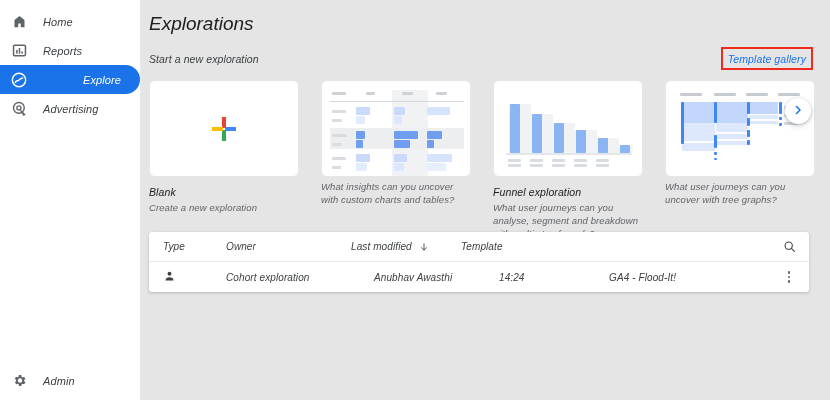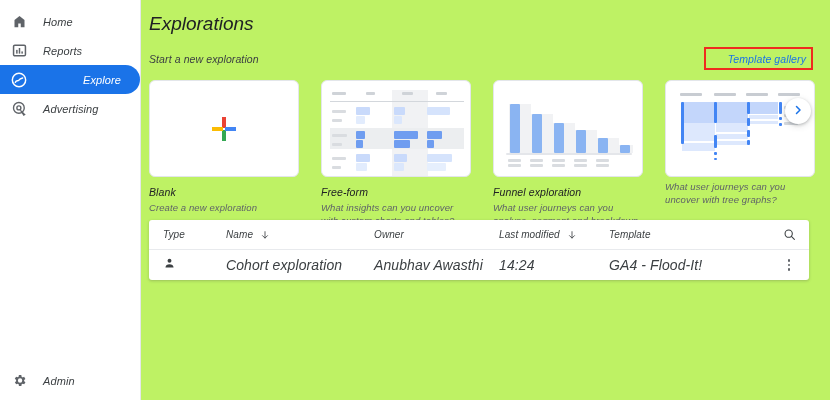--- a/index.html
+++ b/index.html
@@ -44,42 +44,42 @@
   }
   .nav-item.active { background: #1a73e8; color: #ffffff; width: 140px; }
   .nav-item.active .label { color:#ffffff;padding-left:40px; }
   .nav-item.active svg { fill: #ffffff; }
   .nav-item svg { fill: #5f6368; }
   .admin-item { position: absolute; left: 0; top: 366px; }
 
   
   .main {
     flex: 1 1 auto;
-    background: #bef264;
+    background: #e5e5e5;
     height: 400px;
     position: relative;
     overflow: hidden;
   }
   .page-title {
     font-size: 19px;
     color: #202124;
     font-weight: 400;
     padding: 13px 0 0 8px;
     letter-spacing: 0px;
   }
   .subhead-row {
     display: flex; align-items: center; justify-content: space-between;
     padding: 12px 17px 0 8px;
   }
   .subhead {
     font-size: 10.5px; color: #3c4043; letter-spacing: .1px;
   }
   .tpl-gallery-wrap {
     border: 2px solid #ef2b1f;
-    padding: 1px 5px 2px 22px;
+    padding: 1px 5px 2px 5px;
     line-height: 1;
     margin-left: 6px;
   }
   .tpl-gallery {
     font-size: 10.5px; color: #1a73e8; cursor: pointer;
     letter-spacing: .1px; white-space: nowrap;
   }
 
   
   .cards {
@@ -144,30 +144,30 @@
     width: 26px; height: 26px; border-radius: 50%;
     background: #ffffff;
     box-shadow: 0 1px 3px rgba(60,64,67,.3), 0 2px 7px rgba(60,64,67,.15);
     display: flex; align-items: center; justify-content: center;
     cursor: pointer; z-index: 6;
   }
 
   
   .table-card {
     position: absolute;
-    left: 8px; top: 220px;
+    left: 8px; top: 232px;
     width: 660px;
     background: #ffffff;
     border-radius: 3px;
     box-shadow: 0 1px 2px rgba(60,64,67,.16), 0 1px 3px 1px rgba(60,64,67,.08);
   }
   .t-head, .t-row { display: flex; align-items: center; height: 30px; padding: 0 0 0 14px; }
   .t-head { border-bottom: 1px solid #e8eaed; }
   .t-head .cell { font-size: 10px; color: #3c4043; letter-spacing: .1px; display:flex; align-items:center; gap:7px;}
-  .t-row .cell { font-size: 14px; color: #3c4043; letter-spacing: .1px; }
+  .t-row .cell { font-size: 10px; color: #3c4043; letter-spacing: .1px; }
   .c-type { width: 63px; flex: 0 0 63px; }
   .c-name { width: 148px; flex: 0 0 148px; }
   .c-owner { width: 125px; flex: 0 0 125px; }
   .c-mod { width: 110px; flex: 0 0 110px; }
   .c-prop { flex: 1 1 auto; }
   .c-act { width: 40px; flex: 0 0 40px; display: flex; justify-content: center; }
   .sort-ico { display: inline-flex; }
   .icon-btn { cursor: pointer; display: inline-flex; align-items:center; justify-content:center;}
   .kebab { display:flex; flex-direction: column; gap: 2px; align-items:center; cursor:pointer;}
   .kebab i { width: 2.5px; height: 2.5px; background: #5f6368; border-radius: 50%; display:block;}
@@ -289,21 +289,20 @@
             <div class="ff-bar" style="left:64px;top:64px;width:13px;height:8px;background:#c9dafb;"></div>
             <div class="ff-bar" style="left:64px;top:73px;width:10px;height:8px;background:#dbe7fc;"></div>
 
             <div class="ff-bar" style="left:97px;top:17px;width:23px;height:8px;background:#d5e3fc;"></div>
             <div class="ff-bar" style="left:97px;top:41px;width:15px;height:8px;background:#6f9df0;"></div>
             <div class="ff-bar" style="left:97px;top:50px;width:7px;height:8px;background:#6f9df0;"></div>
             <div class="ff-bar" style="left:97px;top:64px;width:25px;height:8px;background:#d5e3fc;"></div>
             <div class="ff-bar" style="left:97px;top:73px;width:19px;height:8px;background:#e6effd;"></div>
           </div>
         </div>
-        <div class="card-title">Free-form</div>
         <div class="card-desc">What insights can you uncover with custom charts and tables?</div>
       </div>
 
       <div class="card">
         <div class="thumb">
           <div class="fn">
             <div class="fn-shadow" style="left:15px;top:23px;width:22px;height:49px;"></div>
             <div class="fn-shadow" style="left:37px;top:33px;width:22px;height:39px;"></div>
             <div class="fn-shadow" style="left:59px;top:42px;width:22px;height:30px;"></div>
             <div class="fn-shadow" style="left:81px;top:49px;width:22px;height:23px;"></div>
@@ -383,28 +382,20 @@
           </svg>
       </span>
     </div>
 
     <section class="table-card">
 
       <div class="t-head">
         <div class="cell c-type">
           <span>Type</span>
         </div>
-        <div class="cell c-name">
-          <span>Name</span>
-          <span class="sort-ico">
-            <svg width="10" height="10" viewBox="0 0 24 24" fill="none" stroke="#3c4043" stroke-width="2" stroke-linecap="round" stroke-linejoin="round">
-                <path d="M12 4v15M6 13.5l6 6 6-6"></path>
-              </svg>
-          </span>
-        </div>
         <div class="cell c-owner">
           <span>Owner</span>
         </div>
         <div class="cell c-mod">
           <span>Last modified</span>
           <span class="sort-ico">
             <svg width="10" height="10" viewBox="0 0 24 24" fill="none" stroke="#3c4043" stroke-width="2" stroke-linecap="round" stroke-linejoin="round">
                 <path d="M12 4v15M6 13.5l6 6 6-6"></path>
               </svg>
           </span>

